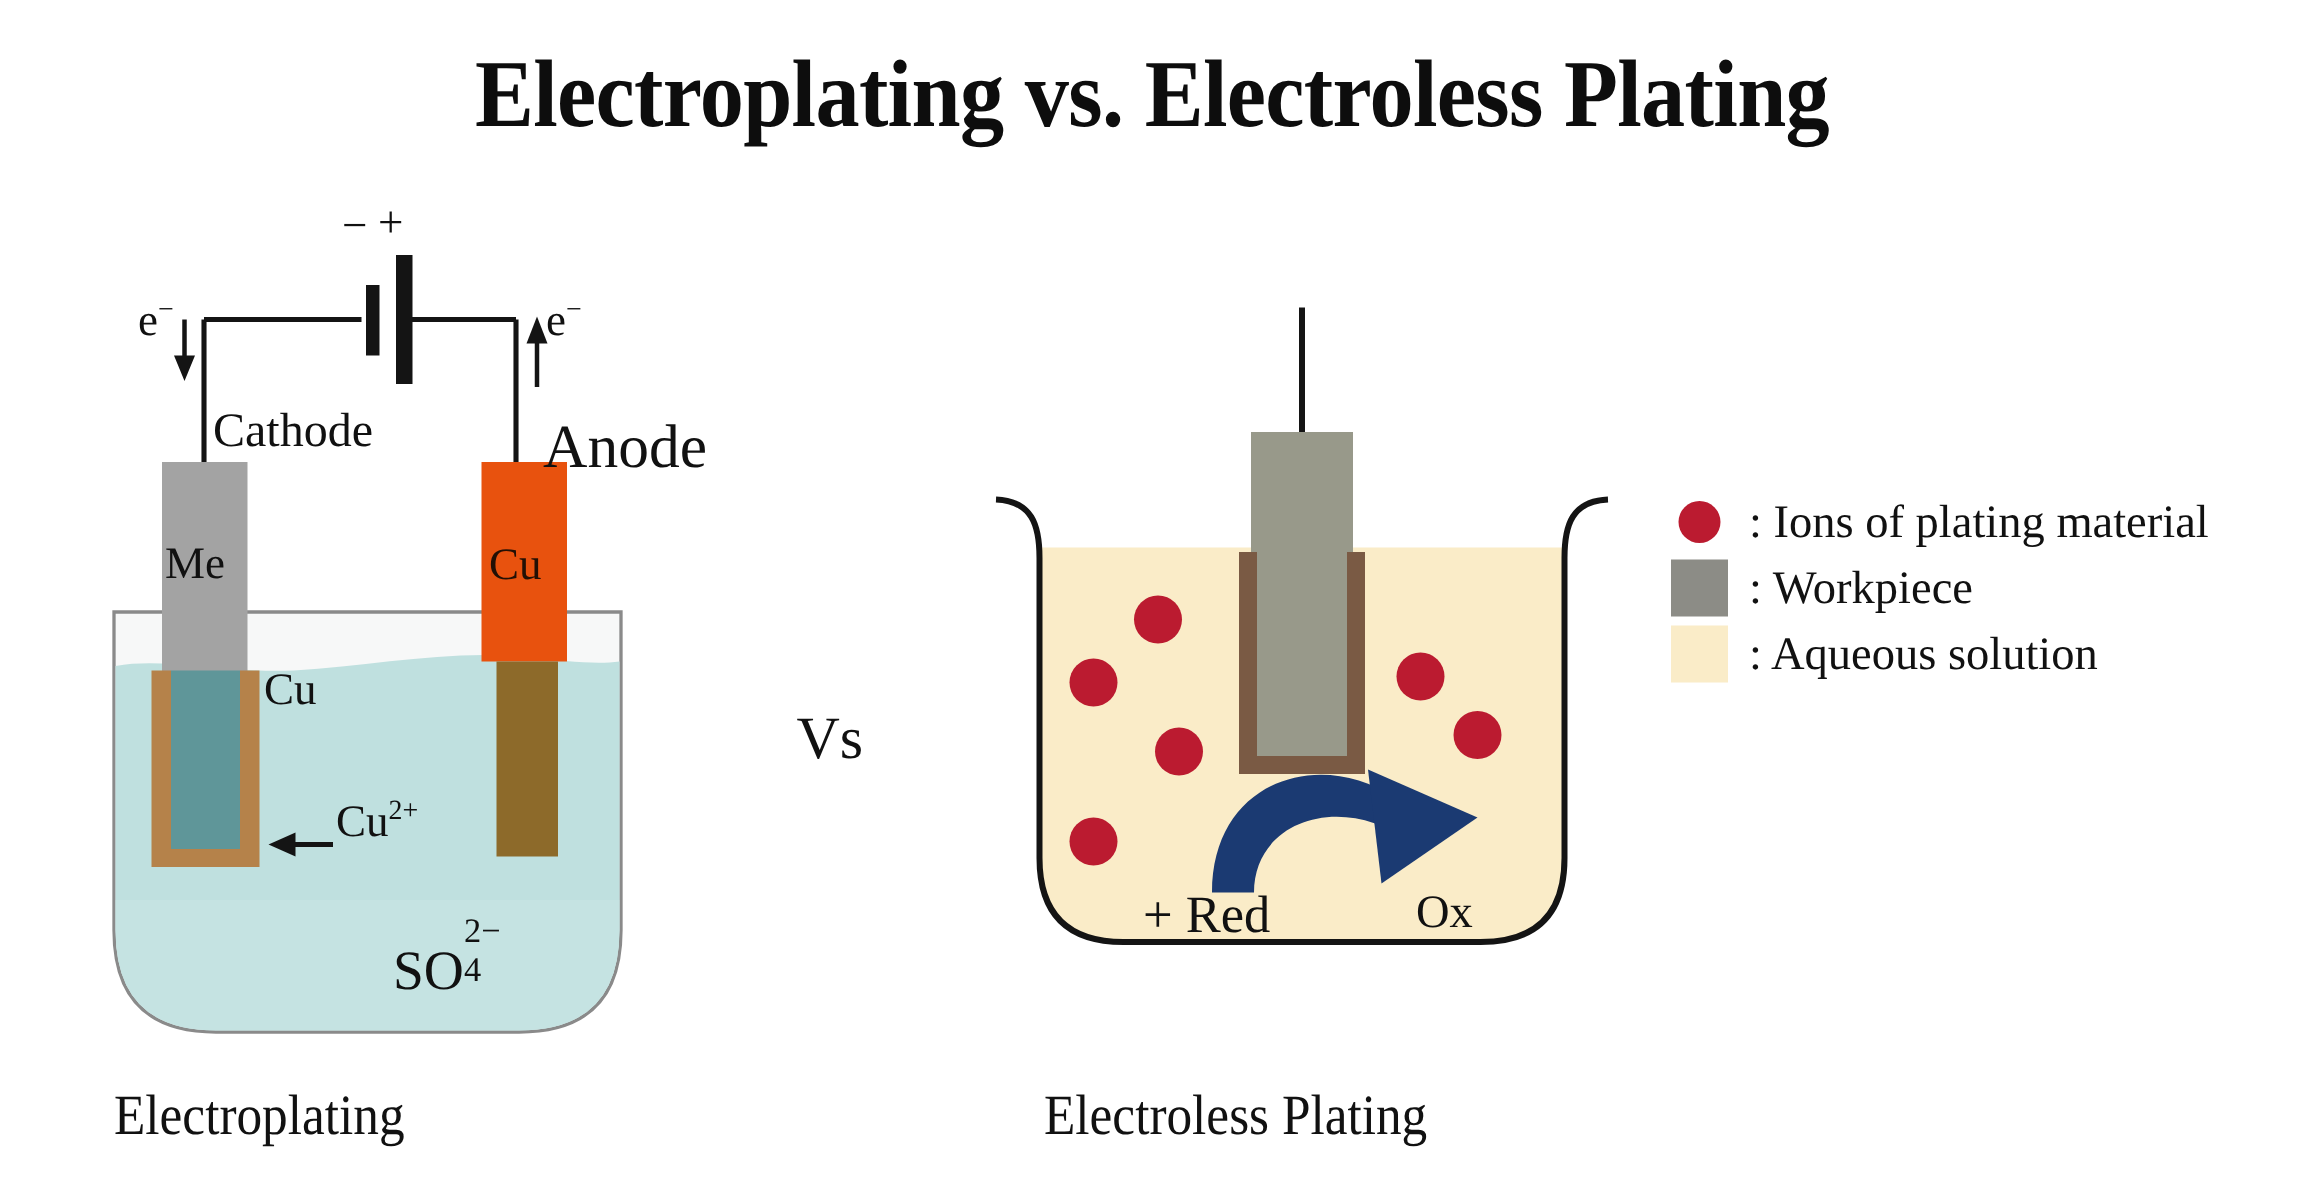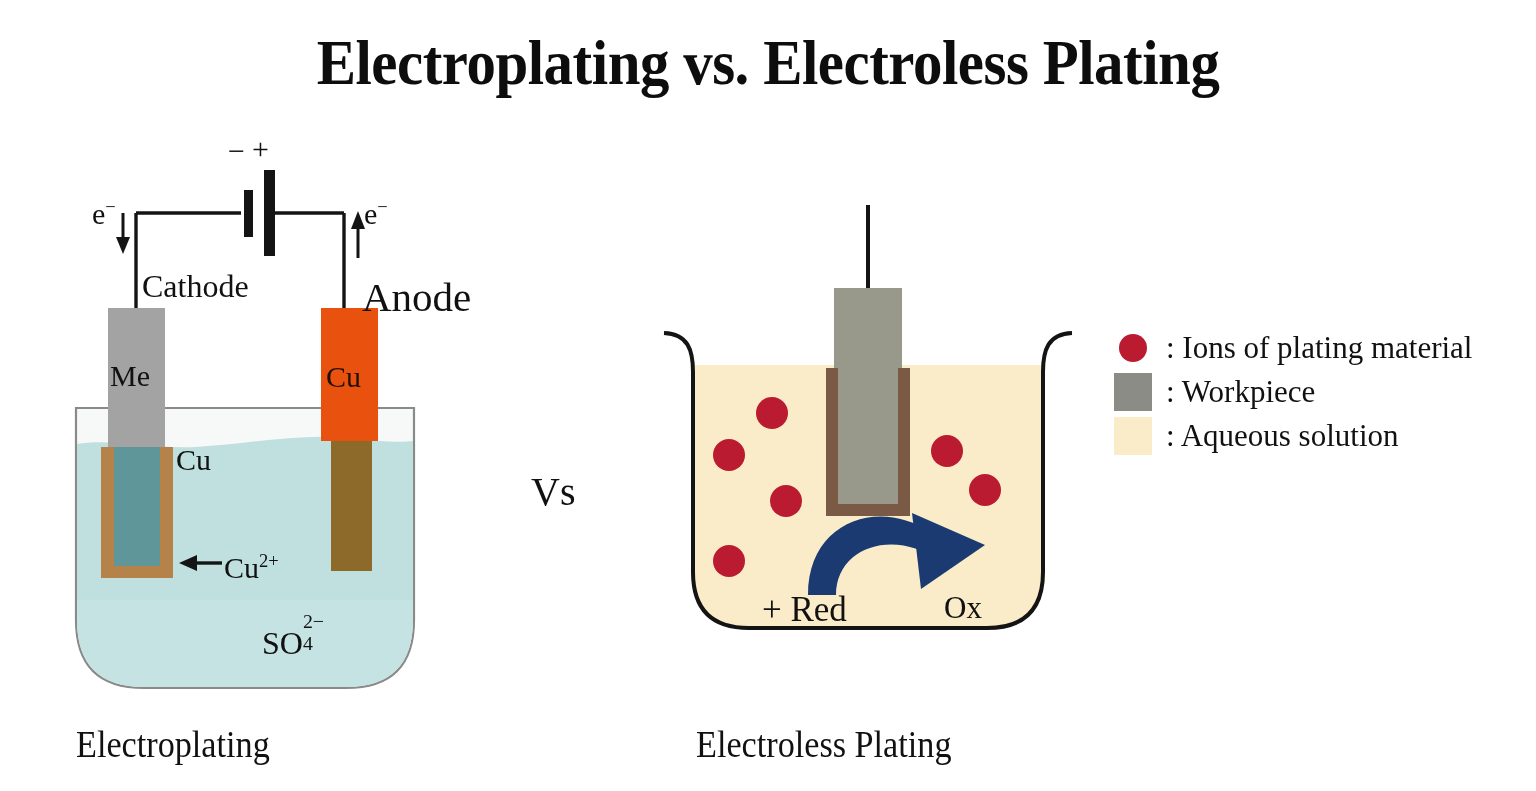--- a/index.html
+++ b/index.html
@@ -186,25 +186,25 @@
   <div class="lbl" style="left:142px; top:270px; font-size:32px;">Cathode</div>
 
   <div class="lbl" style="left:362px; top:277px; font-size:41px;">Anode</div>
 
   <div class="lbl" style="left:110px; top:361px; font-size:30px;text-align:right;">Me</div>
 
   <div class="lbl" style="left:326px; top:362px; font-size:30px; color:#231005;">Cu</div>
 
   <div class="lbl" style="left:176px; top:445px; font-size:30px;">Cu</div>
 
-  <div class="lbl" style="left:224px; top:552px; font-size:30px;">
+  <div class="lbl" style="left:224px; top:532px; font-size:30px;">
     <span>Cu</span><sup class="sm">2+</sup>
   </div>
 
-  <div class="lbl" style="left:262px; top:622px; font-size:32px;">
+  <div class="lbl" style="left:262px; top:622px; font-size:37px;">
     <span>SO</span><span class="stacked"><span class="up">2−</span><span class="dn">4</span></span>
   </div>
 
   <div class="lbl" style="left:531px; top:472px; font-size:40px;">Vs</div>
 
   <svg class="layer" viewBox="0 0 1536 791" width="1536" height="791" xmlns="http://www.w3.org/2000/svg">
 
     <path d="M693 365 L1043 365 L1043 572 Q1043 628 987 628 L749 628 Q693 628 693 572 Z" fill="#faecc8"></path>
 
     <path d="M664 333

